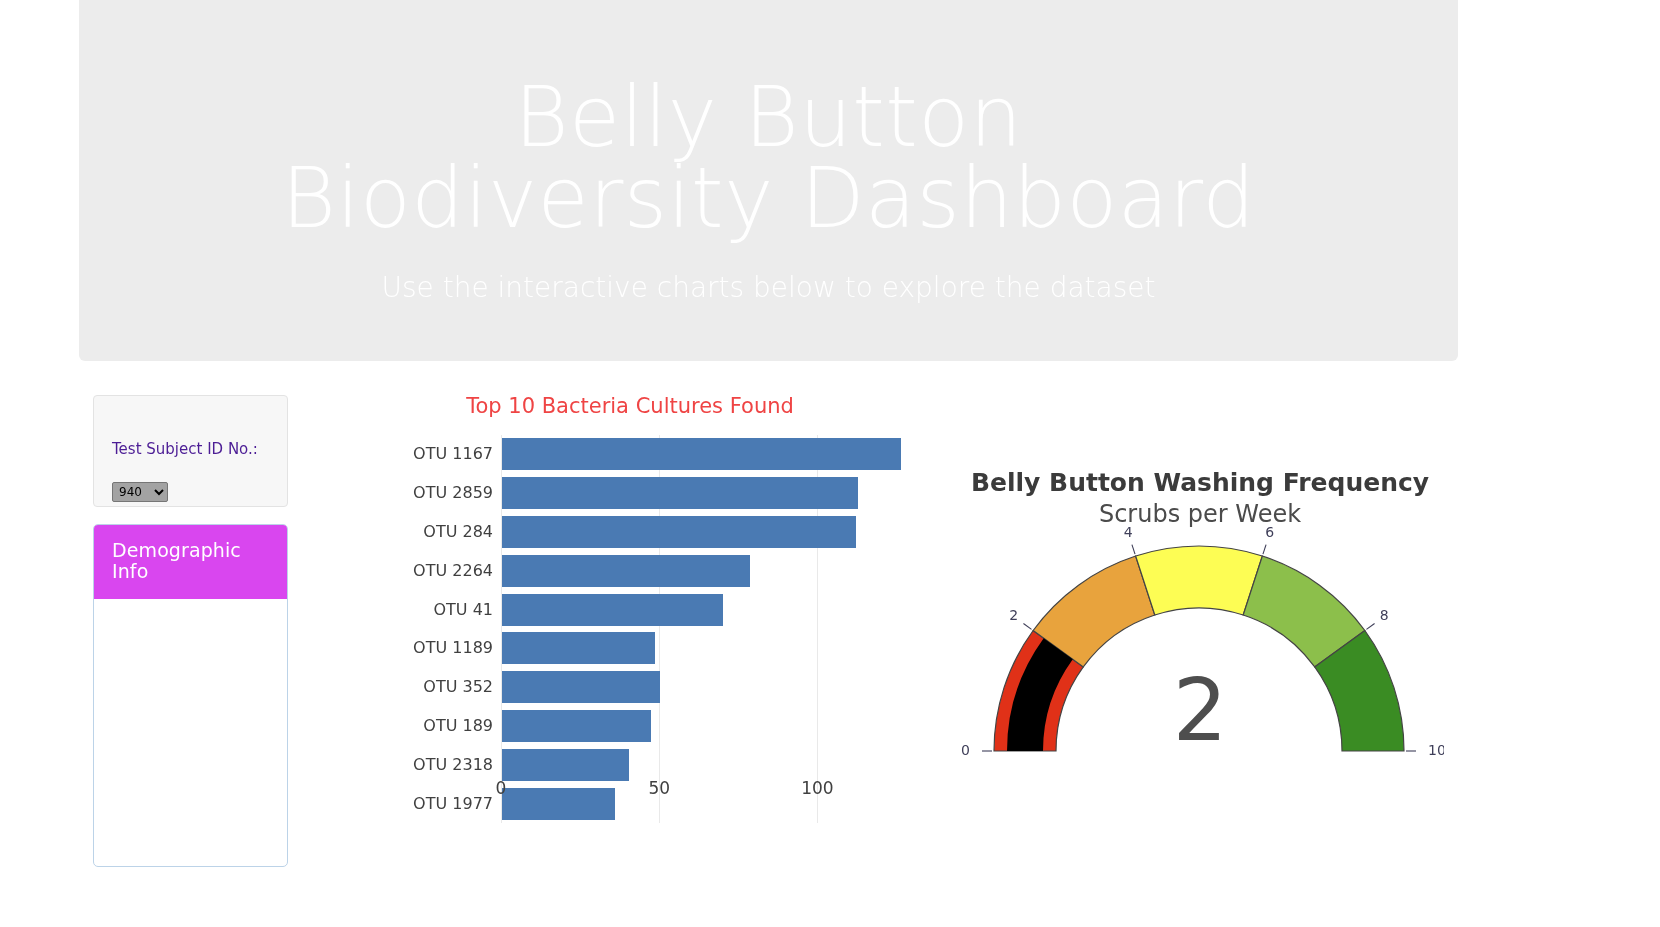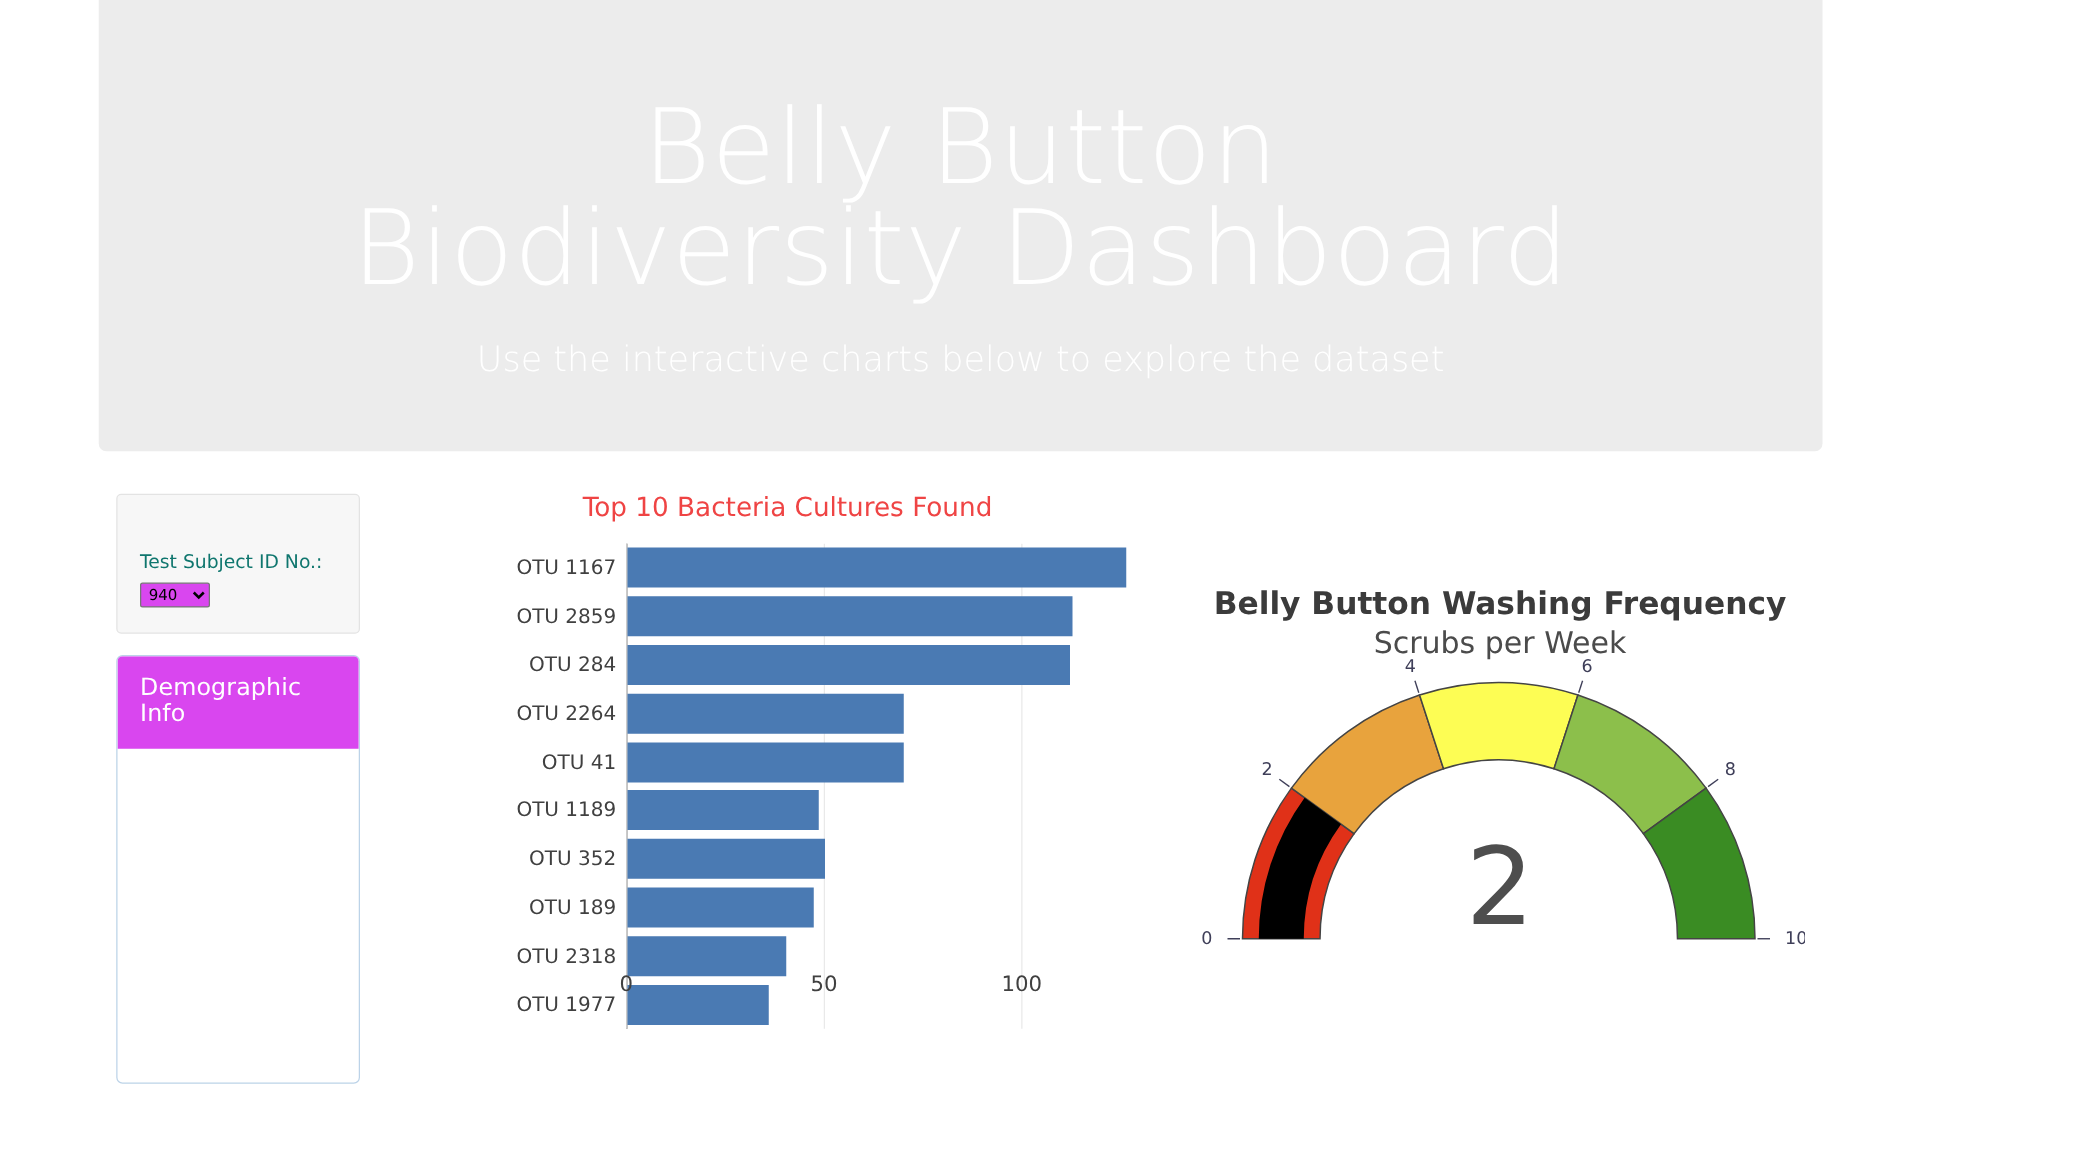--- a/index.html
+++ b/index.html
@@ -46,30 +46,30 @@
   .selector-card {
     position: absolute;
     left: 93px; top: 395px;
     width: 195px; height: 112px;
     background: #f7f7f7;
     border: 1px solid #e3e3e3;
     border-radius: 4px;
     padding: 14px 18px;
   }
   .selector-label {
-    font-size: 15px; color: #0f766e;
-    margin-top: 30px; margin-bottom: 8px;
+    font-size: 15px; color: #4c1d95;
+    margin-top: 30px; margin-bottom: 24px;
     font-family: "DejaVu Sans", sans-serif;
   }
   .id-select {
     font-size: 12px;
     font-family: "DejaVu Sans", sans-serif;
     padding: 1px 2px;
     border: 1px solid #767676;
-    background: #d946ef;
+    background: #a3a3a3;
     border-radius: 2px;
     width: 56px;
   }
 
   .demo-card {
     position: absolute;
     left: 93px; top: 524px;
     width: 195px; height: 343px;
     background: #ffffff;
     border: 1px solid #bcd3e8;
@@ -200,21 +200,21 @@
           <div class="bar-fill" style="background: rgb(74, 122, 179);"></div>
         </div>
         <div class="bar-row" style="top: 42.2px; width: 356px;">
           <div class="bar-label">OTU 2859</div>
           <div class="bar-fill" style="background: rgb(74, 122, 179);"></div>
         </div>
         <div class="bar-row" style="top: 81px; width: 354.388px;">
           <div class="bar-label">OTU 284</div>
           <div class="bar-fill" style="background: rgb(74, 122, 179);"></div>
         </div>
-        <div class="bar-row" style="top: 119.8px; width: 221px;">
+        <div class="bar-row" style="top: 119.8px; width: 248px;">
           <div class="bar-label">OTU 2264</div>
           <div class="bar-fill" style="background: rgb(74, 122, 179);"></div>
         </div>
         <div class="bar-row" style="top: 158.6px; width: 221.493px;">
           <div class="bar-label">OTU 41</div>
           <div class="bar-fill" style="background: rgb(74, 122, 179);"></div>
         </div>
         <div class="bar-row" style="top: 197.4px; width: 153px;">
           <div class="bar-label">OTU 1189</div>
           <div class="bar-fill" style="background: rgb(74, 122, 179);"></div>

